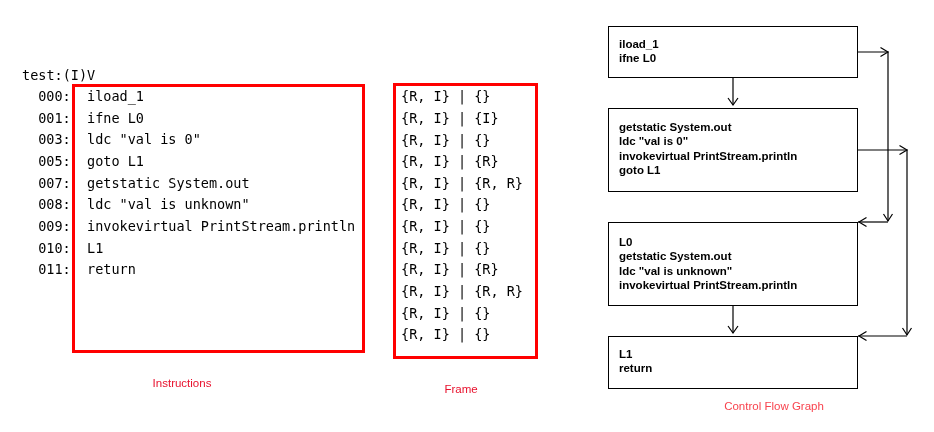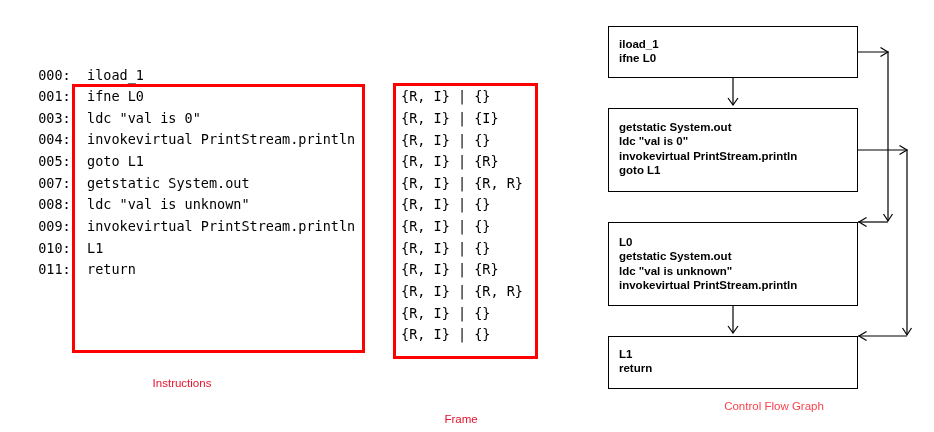--- a/index.html
+++ b/index.html
@@ -17,21 +17,21 @@
   
   .hbox{position:absolute;border:3px solid #ff0000;box-sizing:border-box;background:transparent;}
   #instr-box{left:72px;top:84px;width:293px;height:269px;}
   #frame-box{left:393px;top:83px;width:145px;height:276px;}
   
   .caption{
     position:absolute;transform:translateX(-50%);white-space:nowrap;
     font-family:"Liberation Sans",sans-serif;font-size:11.5px;color:#e8112d;padding-left:32px;
   }
   #cap-instructions{left:166px;top:377px;}
-  #cap-frame{left:445px;top:383px;margin-top:30px;}
+  #cap-frame{left:445px;top:383px;}
   #cap-cfg{left:758px;top:400px;color:#f8434e;}
   
   .cfg-block{
     position:absolute;left:608px;width:250px;box-sizing:border-box;
     border:1.5px solid #000;background:#fff;
     font-family:"Liberation Sans",sans-serif;font-weight:bold;
     font-size:11.5px;line-height:14.4px;padding-left:10px;white-space:nowrap;
   }
   #block-0{top:26px;height:52px;padding-top:10px;}
   #block-1{top:108px;height:84px;padding-top:11px;}
@@ -40,24 +40,24 @@
   
   #edges{position:absolute;left:0;top:0;pointer-events:none;}
   #edges path{stroke:#000;stroke-width:1.2;fill:none;}
 </style>
 </head>
 <body>
 
 <div class="stage">
 
   <div class="mono-rows" id="code-rows">
+    <div class="row">test:(I)V</div>
     <div class="row"><span class="addr">000:</span><span>iload_1</span></div>
     <div class="row"><span class="addr">001:</span><span>ifne L0</span></div>
     <div class="row"><span class="addr">003:</span><span>ldc "val is 0"</span></div>
-    <div class="row"><span class="addr">004:</span><span>invokevirtual PrintStream.println</span></div>
     <div class="row"><span class="addr">005:</span><span>goto L1</span></div>
     <div class="row"><span class="addr">007:</span><span>getstatic System.out</span></div>
     <div class="row"><span class="addr">008:</span><span>ldc "val is unknown"</span></div>
     <div class="row"><span class="addr">009:</span><span>invokevirtual PrintStream.println</span></div>
     <div class="row"><span class="addr">010:</span><span>L1</span></div>
     <div class="row"><span class="addr">011:</span><span>return</span></div>
   </div>
 
   <div class="mono-rows" id="frame-rows">
     <div class="row">{R, I} | {}</div>

